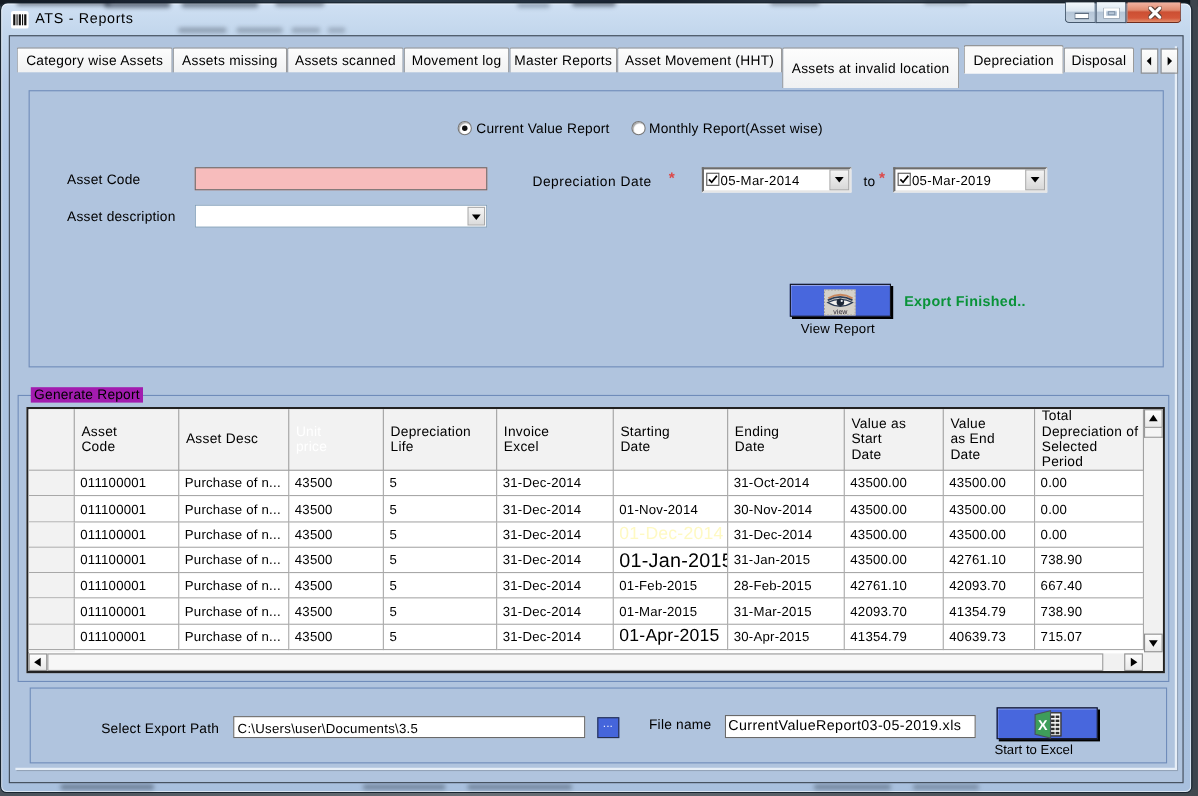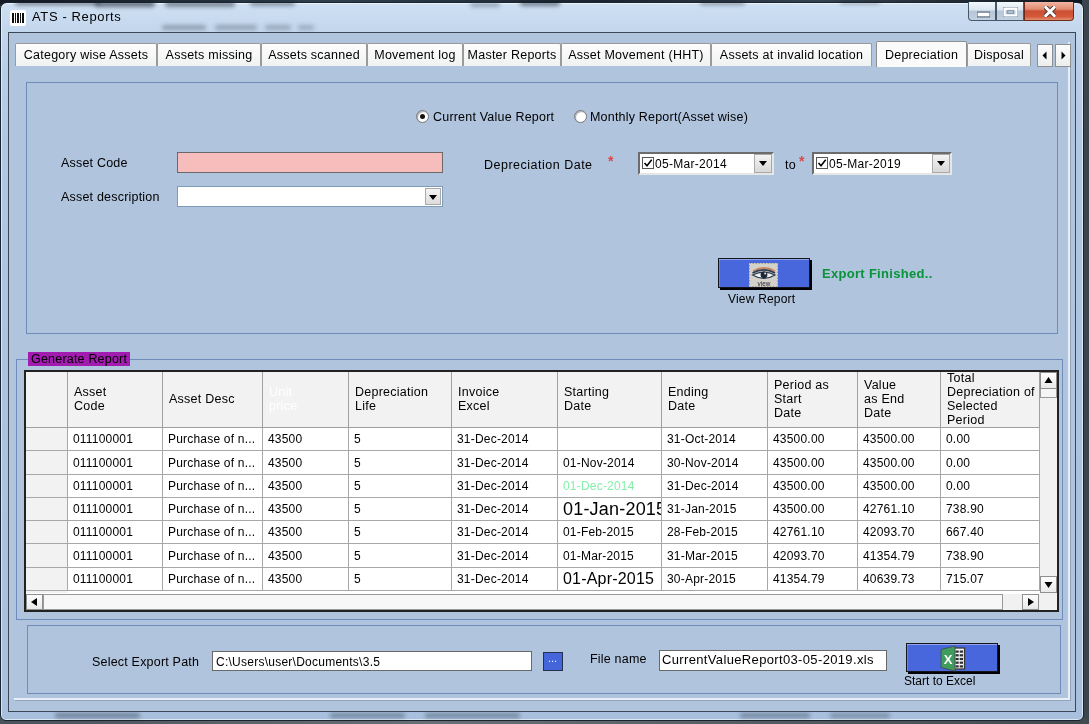--- a/index.html
+++ b/index.html
@@ -65,21 +65,21 @@
 <div class="a blur" style="left:298px;top:25px;width:16px;height:5px;background:rgba(35,45,60,.25);border-radius:2px"></div>
 
 <div class="a" style="left:8px;top:32px;width:1068px;height:680px;background:#b0c4de;border:1px solid #3c4754"></div>
 <div class="a" style="left:14px;top:42px;width:1056px;height:658px;border-right:2px solid rgba(240,246,252,.85);border-bottom:2px solid rgba(240,246,252,.85);box-shadow:1px 1px 0 #93a3b8"></div>
 <div class="a" style="left:15px;top:43px;width:142px;height:23px;background:linear-gradient(180deg,#fdfdfd,#f0f1f2);border:1px solid #9a9a9a;border-bottom:none;border-radius:2px 2px 0 0;font-size:12.5px;letter-spacing:.25px;color:#000;display:flex;align-items:center;justify-content:center;white-space:nowrap">Category wise Assets</div>
 <div class="a" style="left:157px;top:43px;width:104px;height:23px;background:linear-gradient(180deg,#fdfdfd,#f0f1f2);border:1px solid #9a9a9a;border-bottom:none;border-radius:2px 2px 0 0;font-size:12.5px;letter-spacing:.25px;color:#000;display:flex;align-items:center;justify-content:center;white-space:nowrap">Assets missing</div>
 <div class="a" style="left:261px;top:43px;width:106px;height:23px;background:linear-gradient(180deg,#fdfdfd,#f0f1f2);border:1px solid #9a9a9a;border-bottom:none;border-radius:2px 2px 0 0;font-size:12.5px;letter-spacing:.25px;color:#000;display:flex;align-items:center;justify-content:center;white-space:nowrap">Assets scanned</div>
 <div class="a" style="left:367px;top:43px;width:96px;height:23px;background:linear-gradient(180deg,#fdfdfd,#f0f1f2);border:1px solid #9a9a9a;border-bottom:none;border-radius:2px 2px 0 0;font-size:12.5px;letter-spacing:.25px;color:#000;display:flex;align-items:center;justify-content:center;white-space:nowrap">Movement log</div>
 <div class="a" style="left:463px;top:43px;width:98px;height:23px;background:linear-gradient(180deg,#fdfdfd,#f0f1f2);border:1px solid #9a9a9a;border-bottom:none;border-radius:2px 2px 0 0;font-size:12.5px;letter-spacing:.25px;color:#000;display:flex;align-items:center;justify-content:center;white-space:nowrap">Master Reports</div>
 <div class="a" style="left:561px;top:43px;width:150px;height:23px;background:linear-gradient(180deg,#fdfdfd,#f0f1f2);border:1px solid #9a9a9a;border-bottom:none;border-radius:2px 2px 0 0;font-size:12.5px;letter-spacing:.25px;color:#000;display:flex;align-items:center;justify-content:center;white-space:nowrap">Asset Movement (HHT)</div>
-<div class="a" style="left:711px;top:43px;width:161px;height:23px;background:linear-gradient(180deg,#fdfdfd,#f0f1f2);border:1px solid #9a9a9a;border-bottom:none;border-radius:2px 2px 0 0;font-size:12.5px;letter-spacing:.25px;color:#000;display:flex;align-items:center;justify-content:center;white-space:nowrap">Assets at invalid location</div>
+<div class="a" style="left:711px;top:43px;width:161px;height:37px;background:linear-gradient(180deg,#fdfdfd,#f0f1f2);border:1px solid #9a9a9a;border-bottom:none;border-radius:2px 2px 0 0;font-size:12.5px;letter-spacing:.25px;color:#000;display:flex;align-items:center;justify-content:center;white-space:nowrap">Assets at invalid location</div>
 <div class="a" style="left:967px;top:43px;width:64px;height:23px;background:linear-gradient(180deg,#fdfdfd,#f0f1f2);border:1px solid #9a9a9a;border-bottom:none;border-radius:2px 2px 0 0;font-size:12.5px;letter-spacing:.25px;color:#000;display:flex;align-items:center;justify-content:center;white-space:nowrap">Disposal</div>
 <div class="a" style="left:876px;top:41px;width:91px;height:26px;background:#fafafa;border:1px solid #8f8f8f;border-bottom:none;border-radius:2px 2px 0 0;font-size:12.5px;letter-spacing:.25px;color:#000;display:flex;align-items:center;justify-content:center">Depreciation</div>
 <div class="a" style="left:1037px;top:44px;width:16px;height:23px;background:linear-gradient(180deg,#fdfdfd,#eceded);border:1px solid #8f8f8f"></div>
 <svg class="a" style="left:1037px;top:44px" width="16" height="22" viewBox="0 0 16 22">
     <path d="M9.5 7.5 L5.5 11.5 L9.5 15.5 Z" fill="#000"></path>
   </svg>
 <div class="a" style="left:1055px;top:44px;width:16px;height:23px;background:linear-gradient(180deg,#fdfdfd,#eceded);border:1px solid #8f8f8f"></div>
 <svg class="a" style="left:1055px;top:44px" width="16" height="22" viewBox="0 0 16 22">
     <path d="M6.5 7.5 L10.5 11.5 L6.5 15.5 Z" fill="#000"></path>
   </svg>
@@ -139,21 +139,21 @@
 <div class="a" style="left:263px;top:372px;width:86px;height:56px;border-right:1px solid #a0a0a0;font-size:12.5px;letter-spacing:.25px;line-height:13.8px;color:#ffffff;display:flex;align-items:center;white-space:pre-line;padding-left:6px;overflow:hidden">Unit
 price</div>
 <div class="a" style="left:349px;top:372px;width:103px;height:56px;border-right:1px solid #a0a0a0;font-size:12.5px;letter-spacing:.25px;line-height:13.8px;color:#000;display:flex;align-items:center;white-space:pre-line;padding-left:6px;overflow:hidden">Depreciation
 Life</div>
 <div class="a" style="left:452px;top:372px;width:106px;height:56px;border-right:1px solid #a0a0a0;font-size:12.5px;letter-spacing:.25px;line-height:13.8px;color:#000;display:flex;align-items:center;white-space:pre-line;padding-left:6px;overflow:hidden">Invoice
 Excel</div>
 <div class="a" style="left:558px;top:372px;width:104px;height:56px;border-right:1px solid #a0a0a0;font-size:12.5px;letter-spacing:.25px;line-height:13.8px;color:#000;display:flex;align-items:center;white-space:pre-line;padding-left:6px;overflow:hidden">Starting
 Date</div>
 <div class="a" style="left:662px;top:372px;width:106px;height:56px;border-right:1px solid #a0a0a0;font-size:12.5px;letter-spacing:.25px;line-height:13.8px;color:#000;display:flex;align-items:center;white-space:pre-line;padding-left:6px;overflow:hidden">Ending
 Date</div>
-<div class="a" style="left:768px;top:372px;width:90px;height:56px;border-right:1px solid #a0a0a0;font-size:12.5px;letter-spacing:.25px;line-height:13.8px;color:#000;display:flex;align-items:center;white-space:pre-line;padding-left:6px;overflow:hidden">Period as
+<div class="a" style="left:768px;top:372px;width:90px;height:56px;border-right:1px solid #a0a0a0;font-size:12.5px;letter-spacing:.25px;line-height:13.8px;color:#000;display:flex;align-items:center;white-space:pre-line;padding-left:6px;overflow:hidden">Value as
 Start
 Date</div>
 <div class="a" style="left:858px;top:372px;width:83px;height:56px;border-right:1px solid #a0a0a0;font-size:12.5px;letter-spacing:.25px;line-height:13.8px;color:#000;display:flex;align-items:center;white-space:pre-line;padding-left:6px;overflow:hidden">Value
 as End
 Date</div>
 <div class="a" style="left:941px;top:372px;width:99px;height:56px;border-right:1px solid #a0a0a0;font-size:12.5px;letter-spacing:.25px;line-height:13.8px;color:#000;display:flex;align-items:center;white-space:pre-line;padding-left:6px;overflow:hidden">Total
 Depreciation of
 Selected
 Period</div>
 <div class="a" style="left:26px;top:427px;width:1014px;height:1px;background:#a0a0a0"></div>
@@ -178,21 +178,21 @@
 <div class="a" style="left:662px;top:451px;width:106px;height:24px;border-right:1px solid #a8a8a8;border-bottom:1px solid #a8a8a8;font-size:12px;letter-spacing:.2px;color:#000;display:flex;align-items:center;white-space:nowrap;padding-left:5px;overflow:hidden">30-Nov-2014</div>
 <div class="a" style="left:768px;top:451px;width:90px;height:24px;border-right:1px solid #a8a8a8;border-bottom:1px solid #a8a8a8;font-size:12px;letter-spacing:.2px;color:#000;display:flex;align-items:center;white-space:nowrap;padding-left:5px;overflow:hidden">43500.00</div>
 <div class="a" style="left:858px;top:451px;width:83px;height:24px;border-right:1px solid #a8a8a8;border-bottom:1px solid #a8a8a8;font-size:12px;letter-spacing:.2px;color:#000;display:flex;align-items:center;white-space:nowrap;padding-left:5px;overflow:hidden">43500.00</div>
 <div class="a" style="left:941px;top:451px;width:99px;height:24px;border-right:1px solid #a8a8a8;border-bottom:1px solid #a8a8a8;font-size:12px;letter-spacing:.2px;color:#000;display:flex;align-items:center;white-space:nowrap;padding-left:5px;overflow:hidden">0.00</div>
 <div class="a" style="left:26px;top:475px;width:42px;height:23px;background:#f2f2f2;border-right:1px solid #a8a8a8;border-bottom:1px solid #a8a8a8;font-size:12px;letter-spacing:.2px;color:#000;display:flex;align-items:center;white-space:nowrap;padding-left:5px;overflow:hidden"></div>
 <div class="a" style="left:68px;top:475px;width:95px;height:23px;border-right:1px solid #a8a8a8;border-bottom:1px solid #a8a8a8;font-size:12px;letter-spacing:.2px;color:#000;display:flex;align-items:center;white-space:nowrap;padding-left:5px;overflow:hidden">011100001</div>
 <div class="a" style="left:163px;top:475px;width:100px;height:23px;border-right:1px solid #a8a8a8;border-bottom:1px solid #a8a8a8;font-size:12px;letter-spacing:.2px;color:#000;display:flex;align-items:center;white-space:nowrap;padding-left:5px;overflow:hidden">Purchase of n...</div>
 <div class="a" style="left:263px;top:475px;width:86px;height:23px;border-right:1px solid #a8a8a8;border-bottom:1px solid #a8a8a8;font-size:12px;letter-spacing:.2px;color:#000;display:flex;align-items:center;white-space:nowrap;padding-left:5px;overflow:hidden">43500</div>
 <div class="a" style="left:349px;top:475px;width:103px;height:23px;border-right:1px solid #a8a8a8;border-bottom:1px solid #a8a8a8;font-size:12px;letter-spacing:.2px;color:#000;display:flex;align-items:center;white-space:nowrap;padding-left:5px;overflow:hidden">5</div>
 <div class="a" style="left:452px;top:475px;width:106px;height:23px;border-right:1px solid #a8a8a8;border-bottom:1px solid #a8a8a8;font-size:12px;letter-spacing:.2px;color:#000;display:flex;align-items:center;white-space:nowrap;padding-left:5px;overflow:hidden">31-Dec-2014</div>
-<div class="a" style="left:558px;top:475px;width:104px;height:23px;border-right:1px solid #a8a8a8;border-bottom:1px solid #a8a8a8;font-size:12px;letter-spacing:.2px;color:#86efac;display:flex;align-items:center;white-space:nowrap;padding-left:5px;overflow:hidden">01-Dec-2014</div>
+<div class="a" style="left:558px;top:475px;width:104px;height:23px;border-right:1px solid #a8a8a8;border-bottom:1px solid #a8a8a8;font-size:16px;letter-spacing:.2px;color:#fef9c3;display:flex;align-items:center;white-space:nowrap;padding-left:5px;overflow:hidden">01-Dec-2014</div>
 <div class="a" style="left:662px;top:475px;width:106px;height:23px;border-right:1px solid #a8a8a8;border-bottom:1px solid #a8a8a8;font-size:12px;letter-spacing:.2px;color:#000;display:flex;align-items:center;white-space:nowrap;padding-left:5px;overflow:hidden">31-Dec-2014</div>
 <div class="a" style="left:768px;top:475px;width:90px;height:23px;border-right:1px solid #a8a8a8;border-bottom:1px solid #a8a8a8;font-size:12px;letter-spacing:.2px;color:#000;display:flex;align-items:center;white-space:nowrap;padding-left:5px;overflow:hidden">43500.00</div>
 <div class="a" style="left:858px;top:475px;width:83px;height:23px;border-right:1px solid #a8a8a8;border-bottom:1px solid #a8a8a8;font-size:12px;letter-spacing:.2px;color:#000;display:flex;align-items:center;white-space:nowrap;padding-left:5px;overflow:hidden">43500.00</div>
 <div class="a" style="left:941px;top:475px;width:99px;height:23px;border-right:1px solid #a8a8a8;border-bottom:1px solid #a8a8a8;font-size:12px;letter-spacing:.2px;color:#000;display:flex;align-items:center;white-space:nowrap;padding-left:5px;overflow:hidden">0.00</div>
 <div class="a" style="left:26px;top:498px;width:42px;height:23px;background:#f2f2f2;border-right:1px solid #a8a8a8;border-bottom:1px solid #a8a8a8;font-size:12px;letter-spacing:.2px;color:#000;display:flex;align-items:center;white-space:nowrap;padding-left:5px;overflow:hidden"></div>
 <div class="a" style="left:68px;top:498px;width:95px;height:23px;border-right:1px solid #a8a8a8;border-bottom:1px solid #a8a8a8;font-size:12px;letter-spacing:.2px;color:#000;display:flex;align-items:center;white-space:nowrap;padding-left:5px;overflow:hidden">011100001</div>
 <div class="a" style="left:163px;top:498px;width:100px;height:23px;border-right:1px solid #a8a8a8;border-bottom:1px solid #a8a8a8;font-size:12px;letter-spacing:.2px;color:#000;display:flex;align-items:center;white-space:nowrap;padding-left:5px;overflow:hidden">Purchase of n...</div>
 <div class="a" style="left:263px;top:498px;width:86px;height:23px;border-right:1px solid #a8a8a8;border-bottom:1px solid #a8a8a8;font-size:12px;letter-spacing:.2px;color:#000;display:flex;align-items:center;white-space:nowrap;padding-left:5px;overflow:hidden">43500</div>
 <div class="a" style="left:349px;top:498px;width:103px;height:23px;border-right:1px solid #a8a8a8;border-bottom:1px solid #a8a8a8;font-size:12px;letter-spacing:.2px;color:#000;display:flex;align-items:center;white-space:nowrap;padding-left:5px;overflow:hidden">5</div>
 <div class="a" style="left:452px;top:498px;width:106px;height:23px;border-right:1px solid #a8a8a8;border-bottom:1px solid #a8a8a8;font-size:12px;letter-spacing:.2px;color:#000;display:flex;align-items:center;white-space:nowrap;padding-left:5px;overflow:hidden">31-Dec-2014</div>

